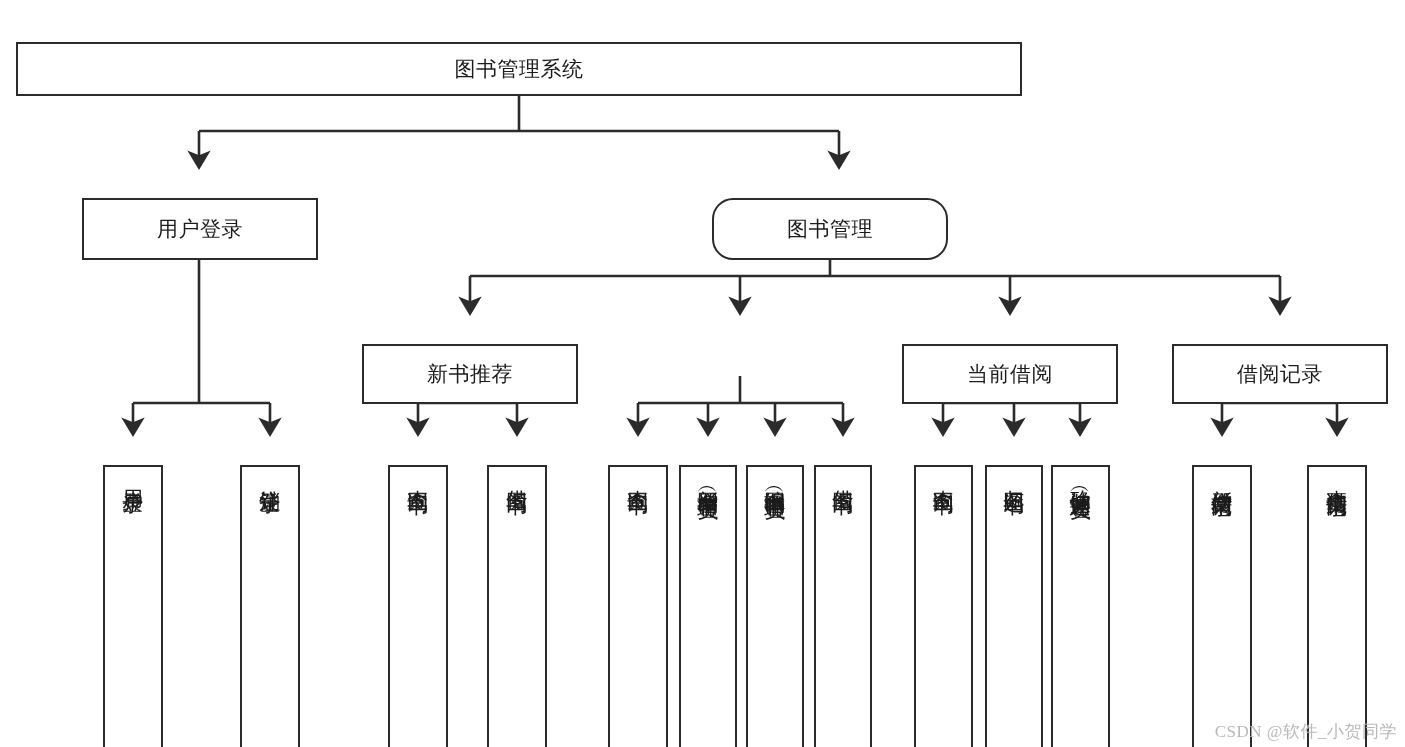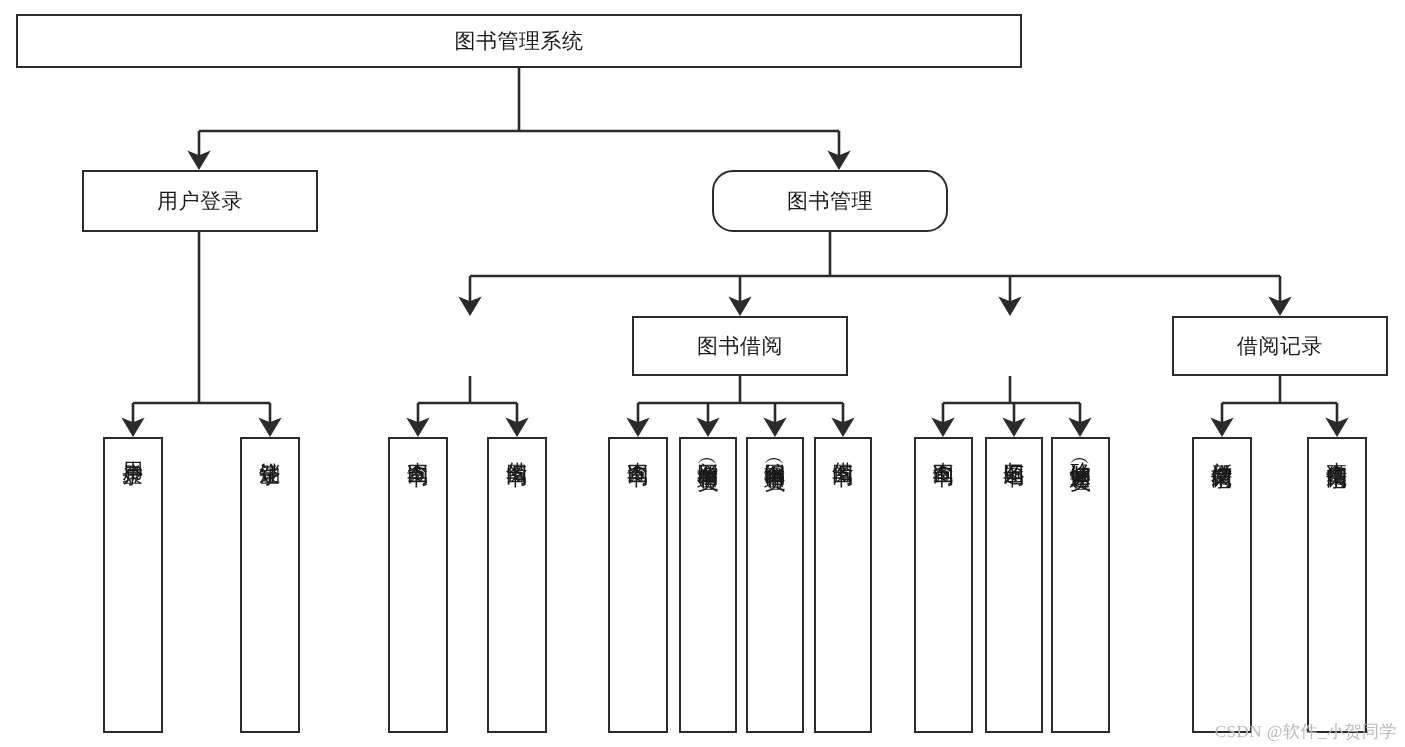--- a/index.html
+++ b/index.html
@@ -29,20 +29,21 @@
   }
   .node {
     position: absolute;
     box-sizing: border-box;
     background: #ffffff;
     border: 2px solid #2b2b2b;
     display: flex;
     align-items: center;
     justify-content: center;
     overflow: hidden;
+    margin-top: 28px;
   }
   .node-label {
     color: #1b1b1b;
     text-align: center;
     line-height: 1.18;
     letter-spacing: 0.5px;
     white-space: nowrap;
   }
   .node.horizontal .node-label {
     font-size: 21px;
@@ -133,22 +134,25 @@
     <span class="node-label">图书管理系统</span>
   </div>
 
   <div class="node horizontal" style="left: 82px; top: 170px; width: 236px; height: 62px;">
     <span class="node-label">用户登录</span>
   </div>
   <div class="node horizontal" style="left: 712px; top: 170px; width: 236px; height: 62px; border-radius: 21px;">
     <span class="node-label">图书管理</span>
   </div>
 
-  <div class="node horizontal" style="left: 632px; top: 316px; width: 216px; height: 60px;">
-    <span class="node-label">图书借阅</span>
+  <div class="node horizontal" style="left: 362px; top: 316px; width: 216px; height: 60px;">
+    <span class="node-label">新书推荐</span>
+  </div>
+  <div class="node horizontal" style="left: 902px; top: 316px; width: 216px; height: 60px;">
+    <span class="node-label">当前借阅</span>
   </div>
   <div class="node horizontal" style="left: 1172px; top: 316px; width: 216px; height: 60px;">
     <span class="node-label">借阅记录</span>
   </div>
 
   <div class="node vertical" style="left: 103px; top: 437px; width: 60px; height: 296px;">
     <span class="node-label">用户登录</span>
   </div>
   <div class="node vertical" style="left: 240px; top: 437px; width: 60px; height: 296px;">
     <span class="node-label">注销登录</span>

